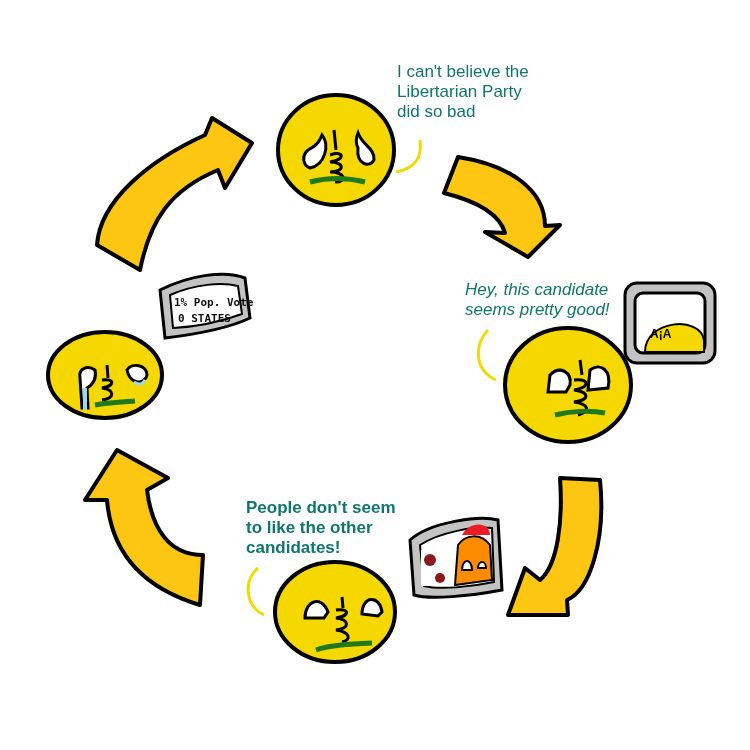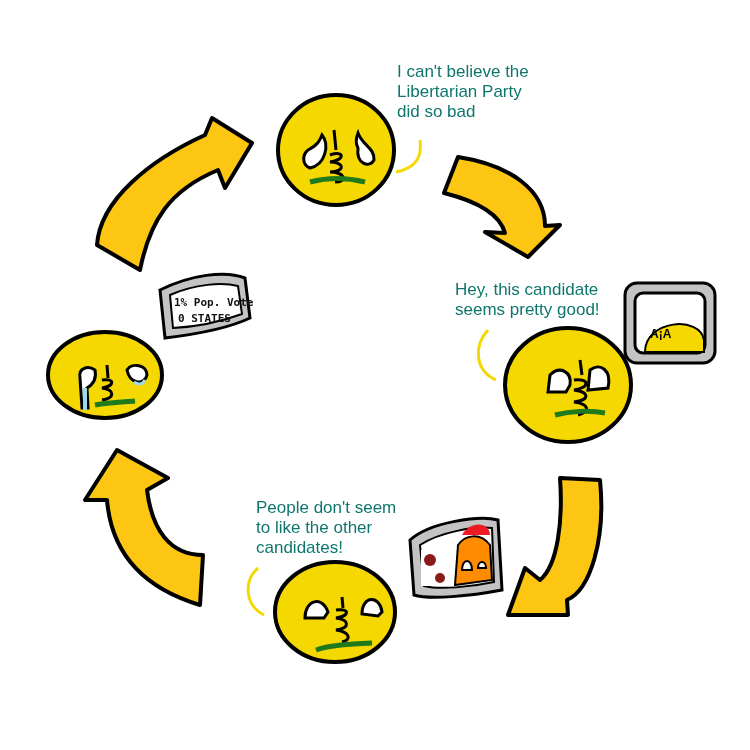--- a/index.html
+++ b/index.html
@@ -86,17 +86,17 @@
     <path d="M455,585 L458,545 C465,535 480,532 490,545 L492,580 Z" fill="#ff8c00" stroke="#000" stroke-width="2"></path>
     <path d="M462,535 C470,520 490,522 490,535 Z" fill="#ed1c24"></path>
     <path d="M462,570 C462,558 472,558 472,570 Z" fill="#fff" stroke="#000" stroke-width="2"></path>
     <path d="M478,568 C478,560 486,560 486,568 Z" fill="#fff" stroke="#000" stroke-width="2"></path>
   </g>
 </svg>
 
 <div class="caption" style="left:397px; top:62px;">I can't believe the
 Libertarian Party
 did so bad</div>
-<div class="caption" style="left:455px; top:280px;">Hey, this candidate
+<div class="caption" style="left:465px; top:280px;font-style:italic;">Hey, this candidate
 seems pretty good!</div>
-<div class="caption" style="left:256px; top:498px;">People don't seem
+<div class="caption" style="left:246px; top:498px;font-weight:bold;">People don't seem
 to like the other
 candidates!</div>
 
 </body></html>

